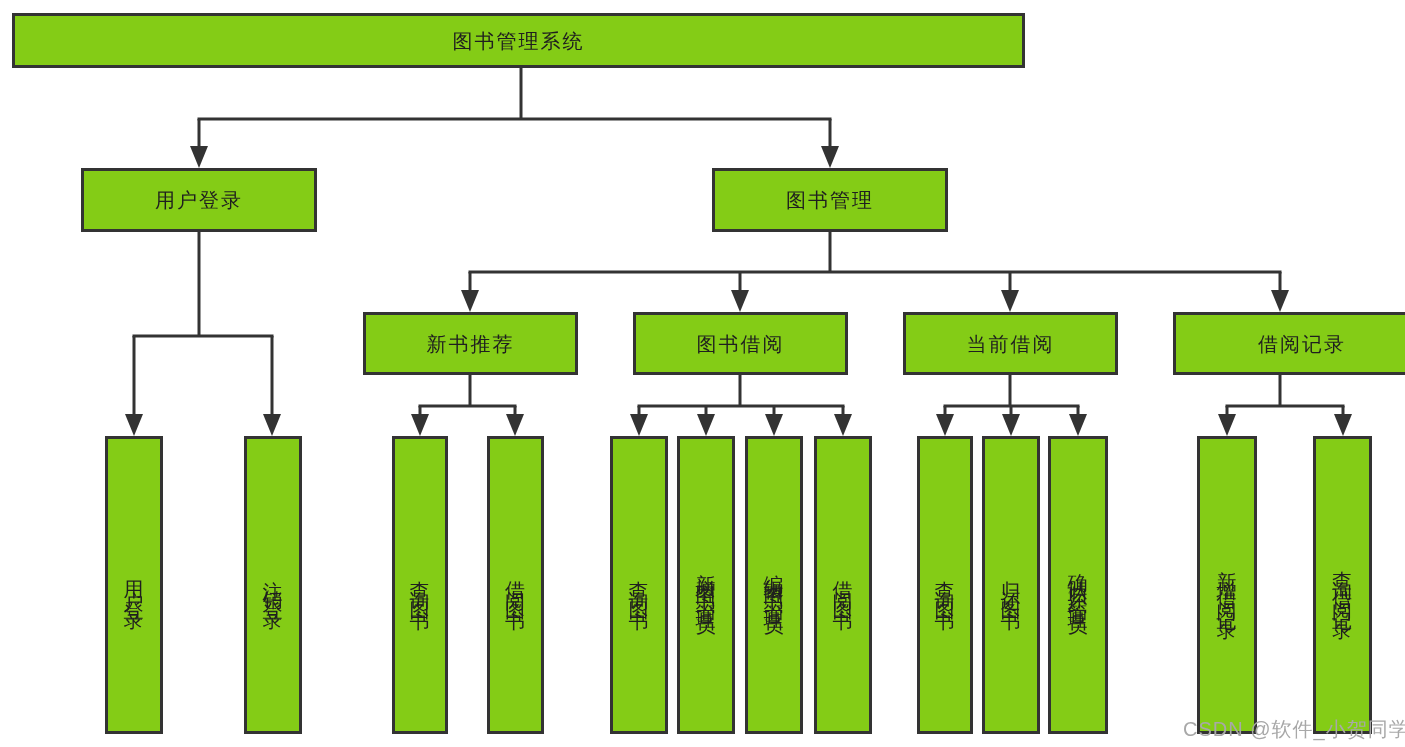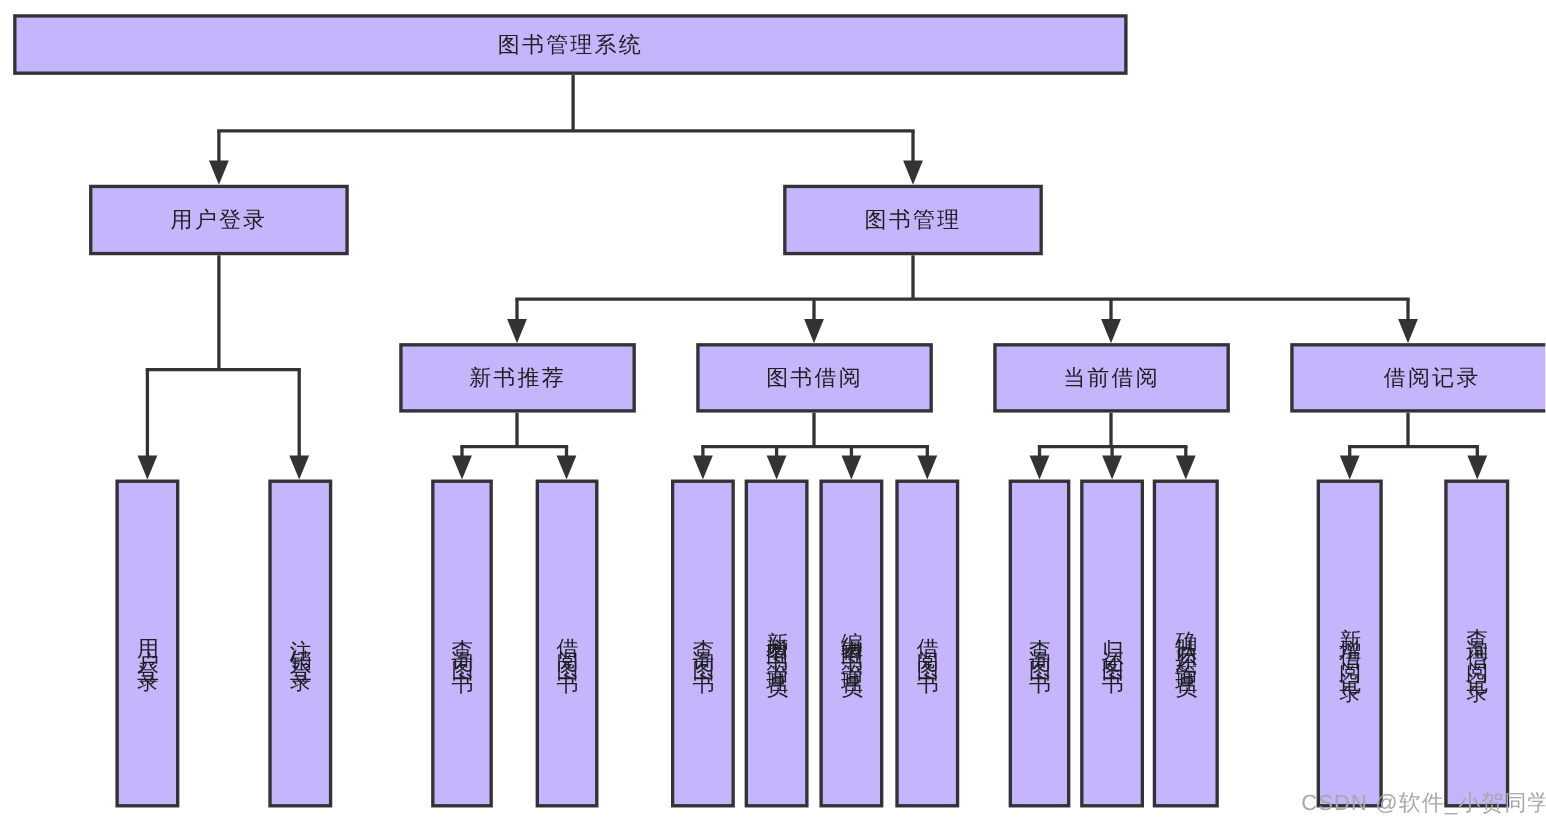--- a/index.html
+++ b/index.html
@@ -18,21 +18,21 @@
   .wires {
     position: absolute;
     left: 0;
     top: 0;
     z-index: 1;
   }
   .node {
     position: absolute;
     box-sizing: border-box;
     border: 3px solid #333333;
-    background: #c4b5fd;
+    background: #84cc16;
     display: flex;
     align-items: center;
     justify-content: center;
     color: #1f1f1f;
     z-index: 2;
   }
   .node .h-label {
     font-size: 20px;
     letter-spacing: 2px;
     white-space: nowrap;

